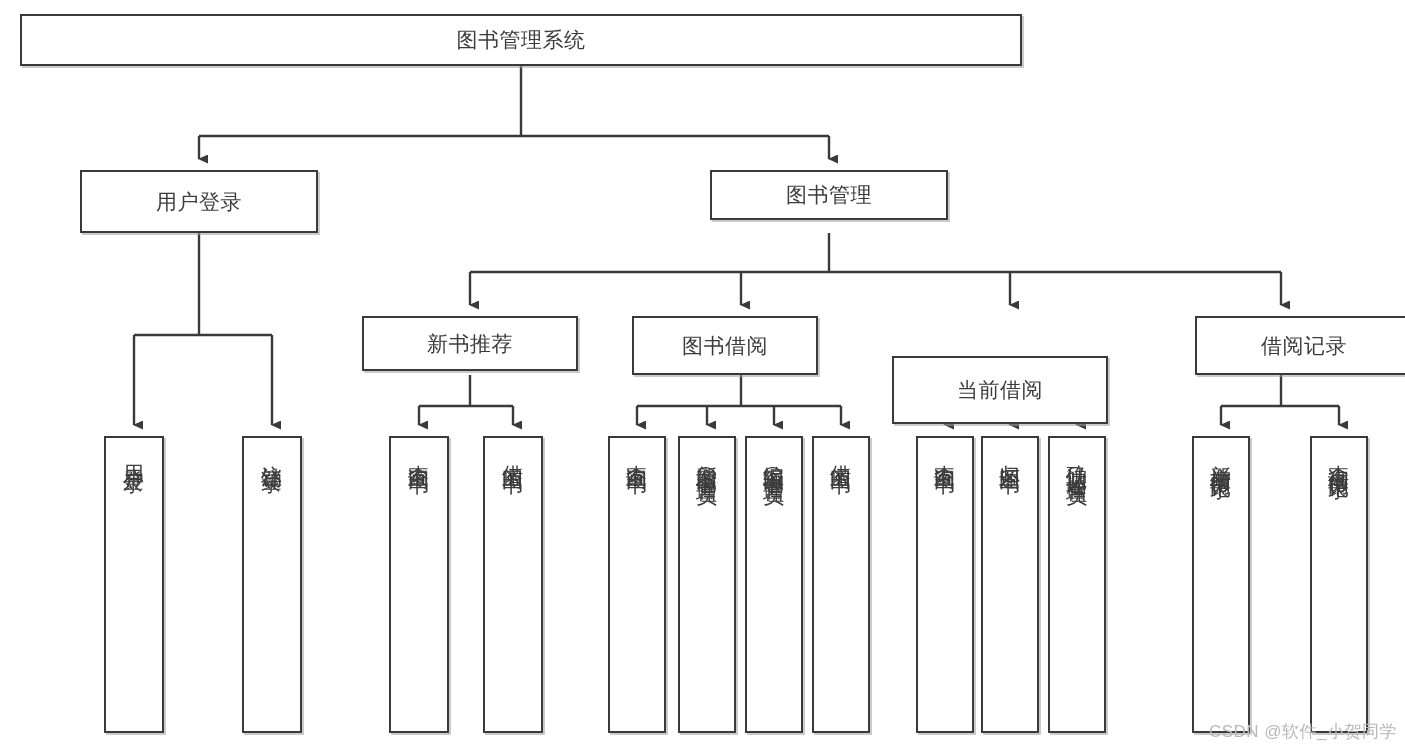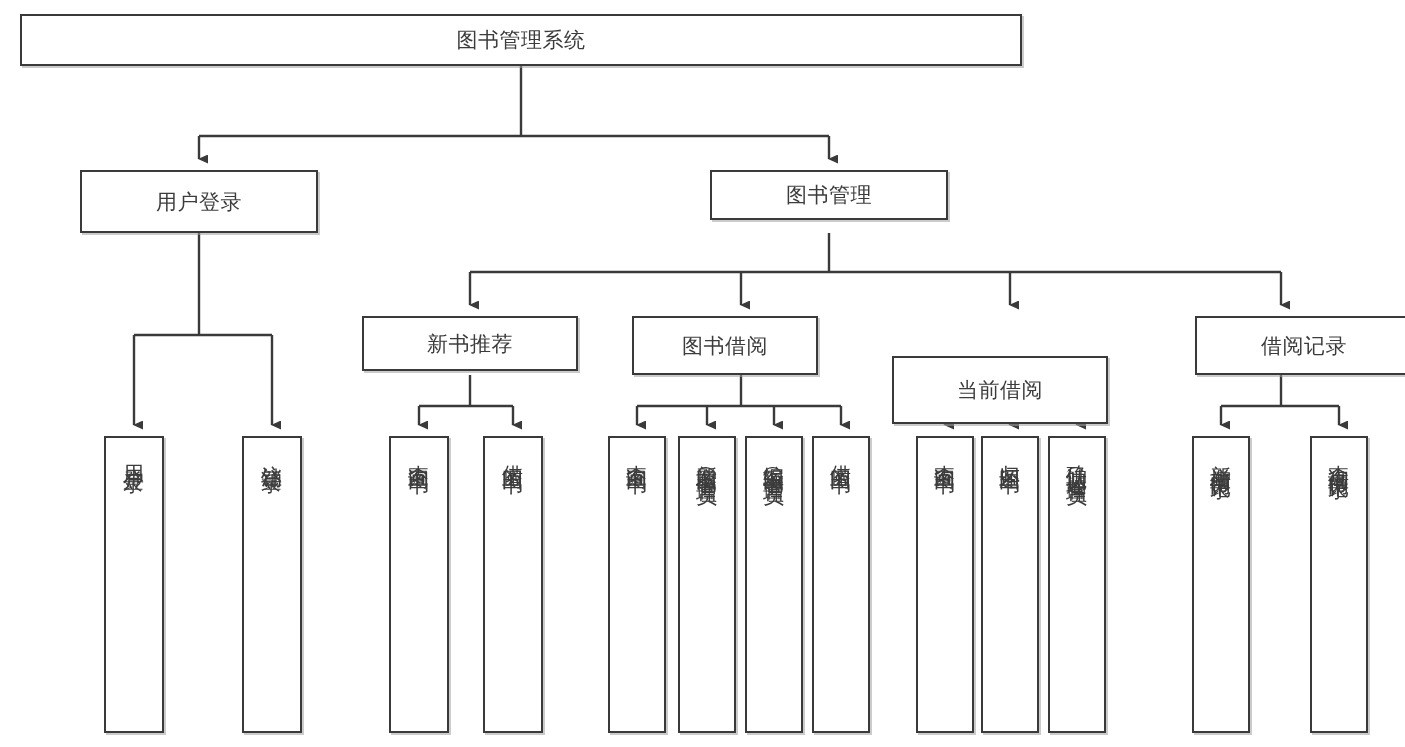--- a/index.html
+++ b/index.html
@@ -172,14 +172,15 @@
         <span class="label">确认归还（管理员）</span>
       </div>
       <div class="node vert" style="left: 1192px; top: 436px; width: 58px; height: 297px;">
         <span class="label">新增借阅记录</span>
       </div>
       <div class="node vert" style="left: 1310px; top: 436px; width: 58px; height: 297px;">
         <span class="label">查询借阅记录</span>
       </div>
     </div>
 
+  <div id="watermark">CSDN @软件_小贺同学</div>
 
 </div>
 
 </body></html>

